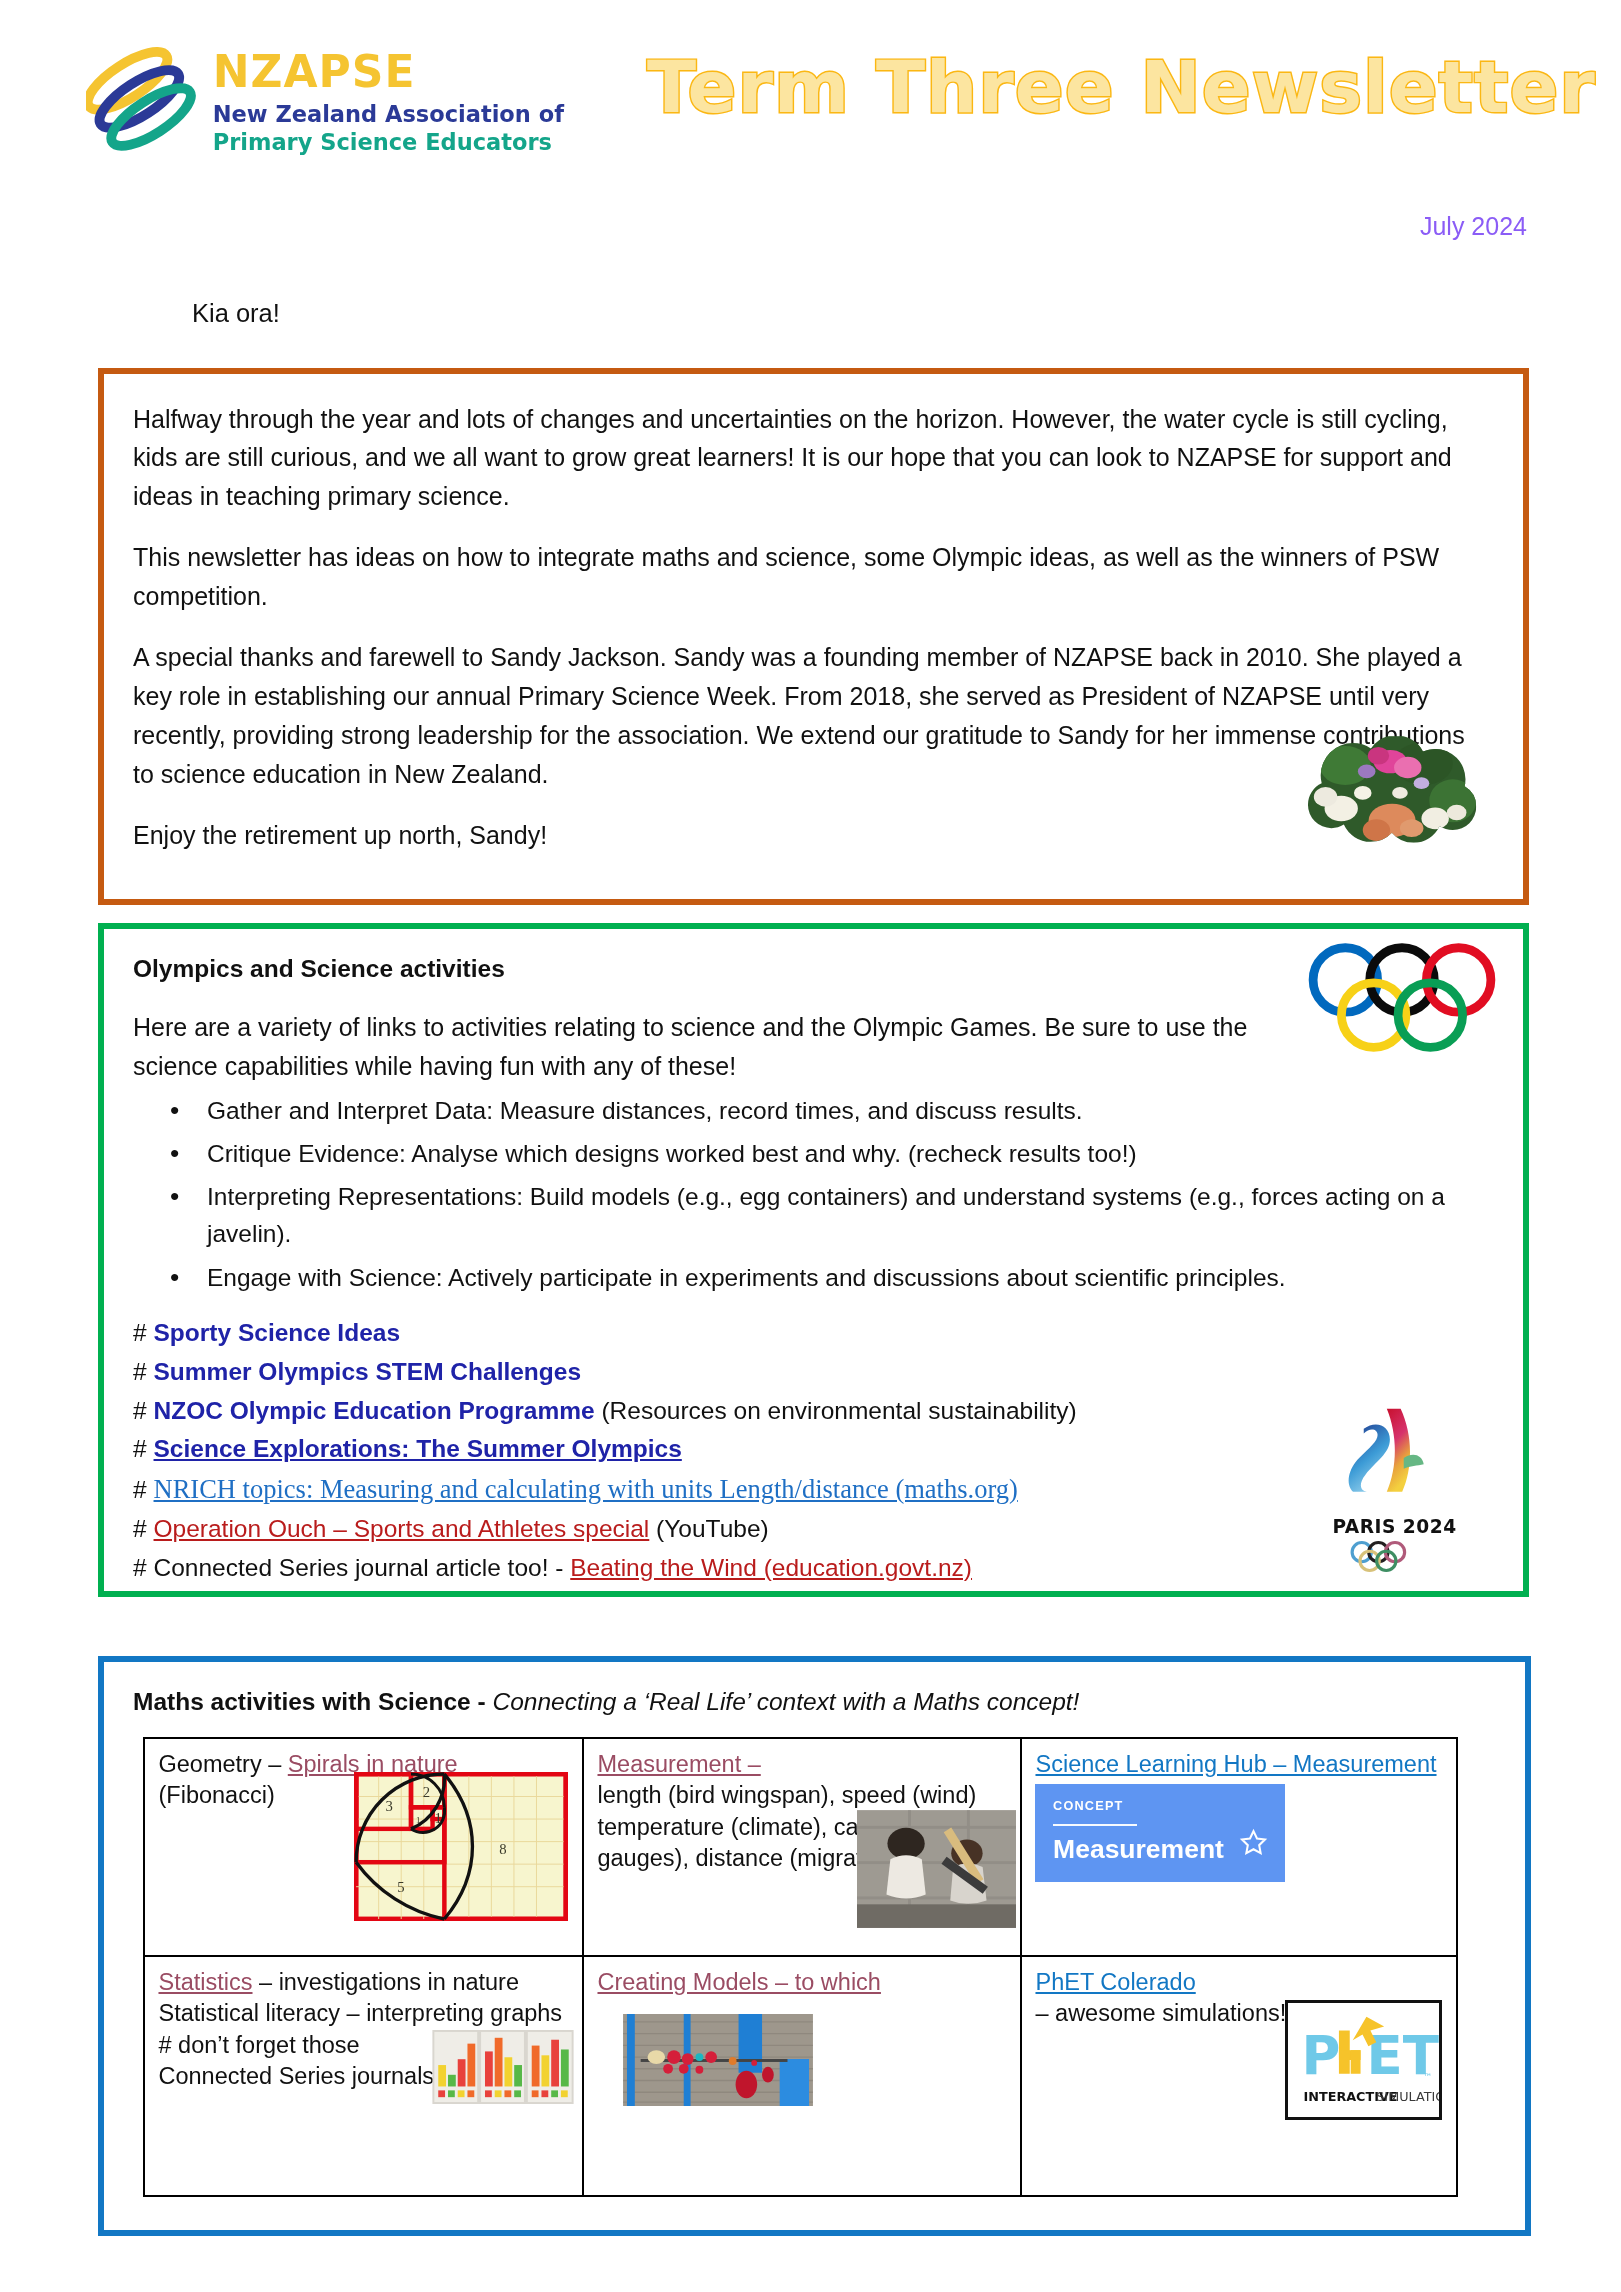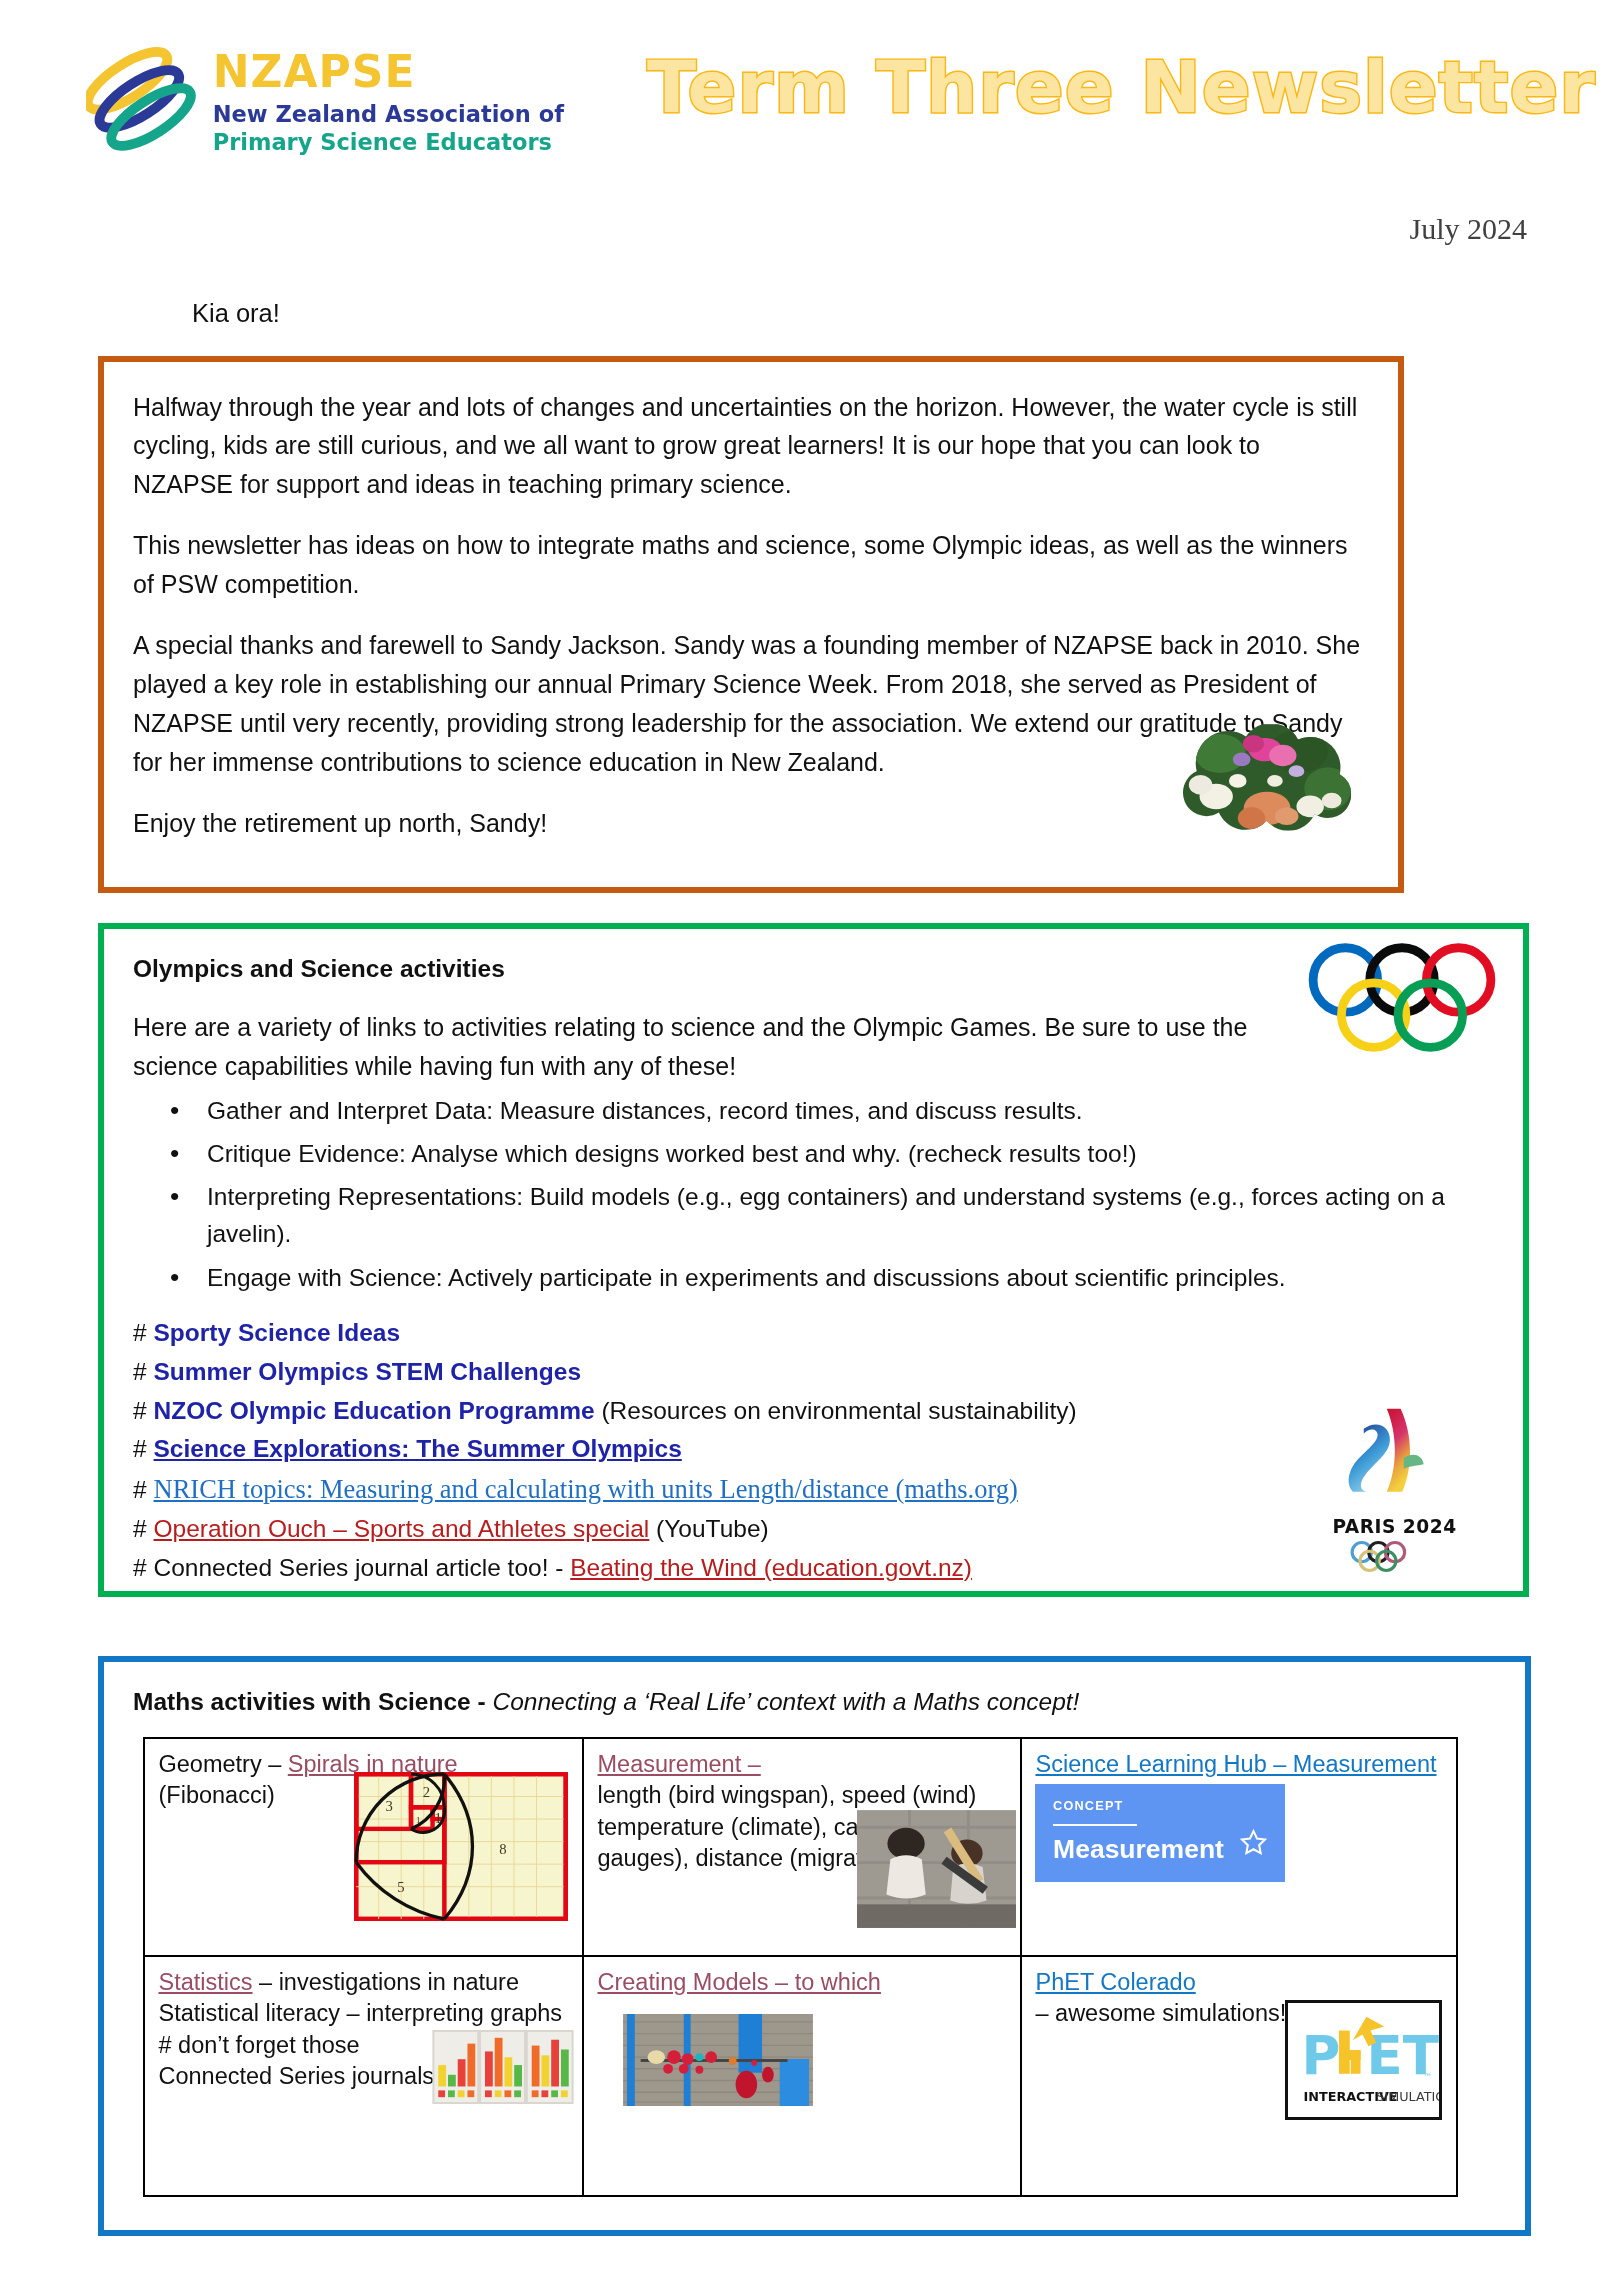--- a/index.html
+++ b/index.html
@@ -37,31 +37,31 @@
     font-family: "DejaVu Sans", sans-serif;
     font-weight: bold; font-size: 72px;
     color: #FCE5A0;
     -webkit-text-stroke: 2.9px #FBB713;
     paint-order: stroke fill;
     letter-spacing: 1px;
     white-space: nowrap;
   }
   .issue-date {
     position: absolute; right: 94px; top: 212px;
-    font-size: 30px; color: #404040;
-    font-family: Liberation Serif, serif;
+    font-size: 25px; color: #8b5cf6;
+    font-family: Liberation Sans, sans-serif;
   }
   .kia-ora {
     position: absolute; left: 192px; top: 299px;
     font-size: 25.5px; color: #111;
   }
 
   
   .box { position: absolute; background: #fff; }
-  .box-orange { left: 98px; top: 356px; width: 1306px; height: 537px; border: 6.9px solid #C55A11; }
+  .box-orange { left: 98px; top: 368px; width: 1431px; height: 537px; border: 6.9px solid #C55A11; }
   .box-green  { left: 98px; top: 923px; width: 1431px; height: 674px; border: 6.9px solid #00B050; }
   .box-blue   { left: 98px; top: 1656px; width: 1433px; height: 580px; border: 6.9px solid #1277C4; }
 
   .box-pad { padding: 25.5px 33px 19.6px 29px; position: relative; height: 100%; }
 
   p.body {
     font-size: 25px; color: #111; line-height: 1.55;
     margin-bottom: 22.5px;
   }
   p.body:last-child { margin-bottom: 0; }

